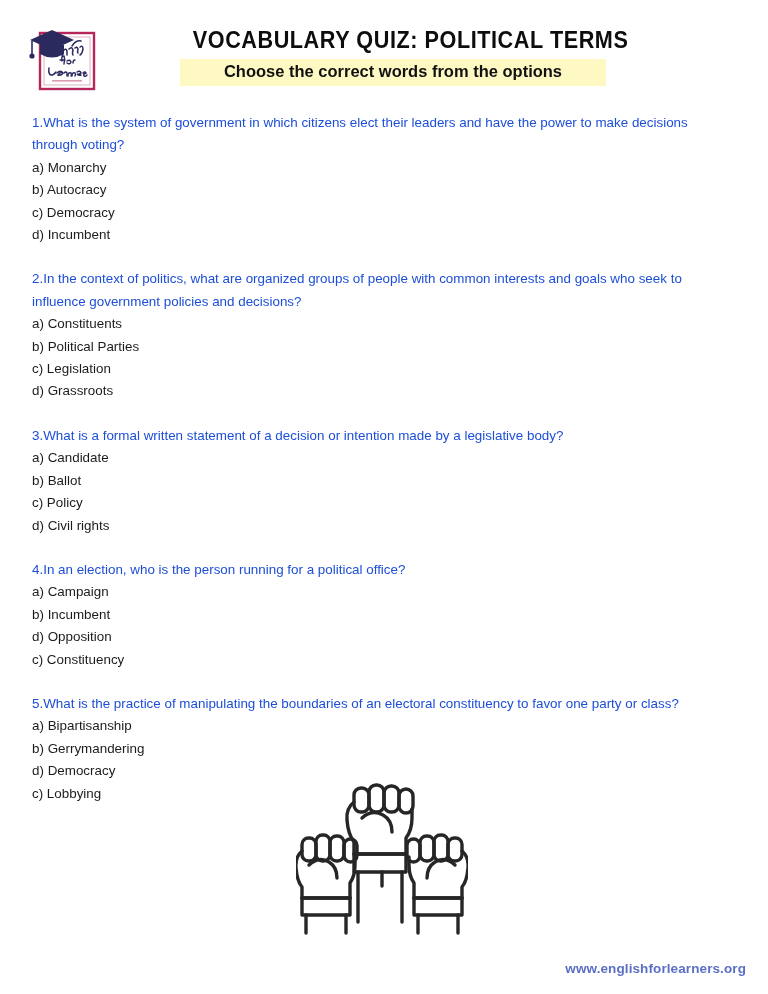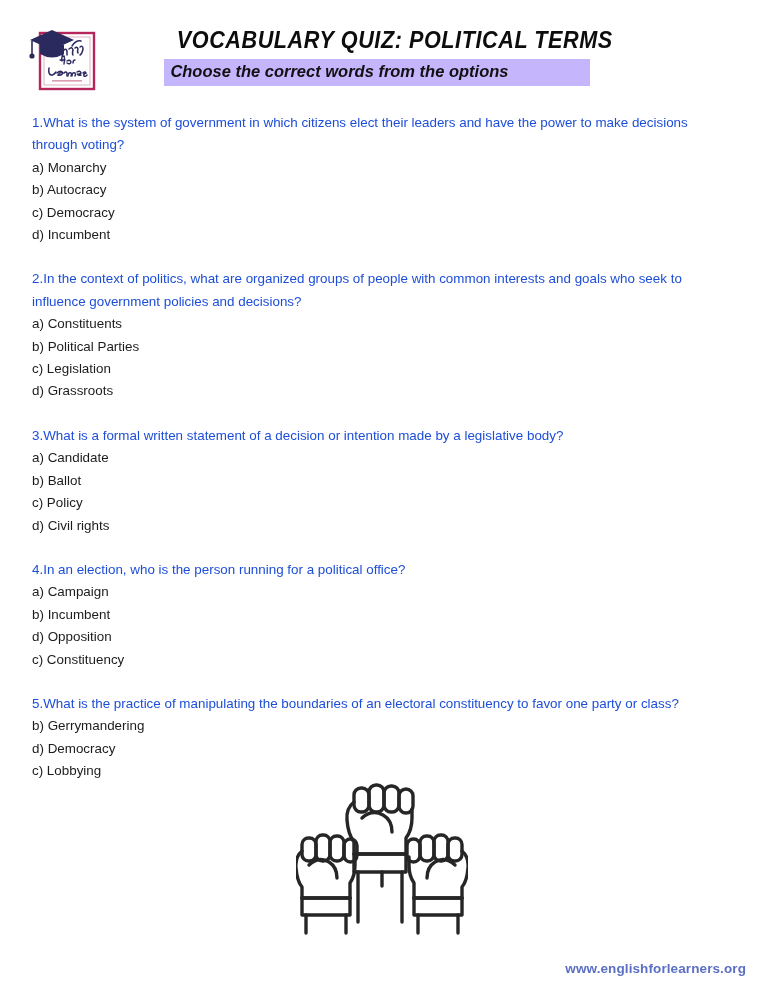--- a/index.html
+++ b/index.html
@@ -27,40 +27,39 @@
     position: absolute;
     left: 22px;
     top: 18px;
     width: 78px;
     height: 76px;
   }
   .logo svg { display: block; }
 
   .title-block {
     position: absolute;
-    left: 164px;
+    left: 180px;
     top: 28px;
     width: 426px;
-    font-style: italic;
   }
   .quiz-title {
     font-family: "Liberation Sans Narrow", "Liberation Sans", sans-serif;
     font-weight: bold;
     font-size: 23px;
     letter-spacing: 0.6px;
     text-align: center;
     color: #0d0d0d;
     line-height: 1.12;
     transform: scaleX(0.94);
     white-space: nowrap;
   }
   .subtitle-band {
     margin-top: 5px;
-    background: #c4b5fd;
-    text-align: left;
+    background: #fef9c3;
+    text-align: center;
     padding: 4px 0 5px 0;
   }
   .quiz-subtitle {
     font-family: "Liberation Sans Narrow", "Liberation Sans", sans-serif;
     font-size: 17px;
     font-weight: 600;
     color: #111111;
     line-height: 1.1;
     white-space: nowrap;
     transform: scaleX(0.97);
@@ -202,20 +201,21 @@
   <div class="question-block">
     <p class="question-text"><span>4.</span><span>In an election, who is the person running for a political office?</span></p>
     <div class="option">a) Campaign</div>
     <div class="option">b) Incumbent</div>
     <div class="option">d) Opposition</div>
     <div class="option">c) Constituency</div>
   </div>
 
   <div class="question-block">
     <p class="question-text"><span>5.</span><span>What is the practice of manipulating the boundaries of an electoral constituency to favor one party or class?</span></p>
+    <div class="option">a) Bipartisanship</div>
     <div class="option">b) Gerrymandering</div>
     <div class="option">d) Democracy</div>
     <div class="option">c) Lobbying</div>
   </div>
 
 </div>
 
 <div class="illustration">
   <svg width="172" height="160" viewBox="0 0 172 160" xmlns="http://www.w3.org/2000/svg" fill="none" stroke="#262626" stroke-width="3.4" stroke-linecap="round" stroke-linejoin="round">
 

